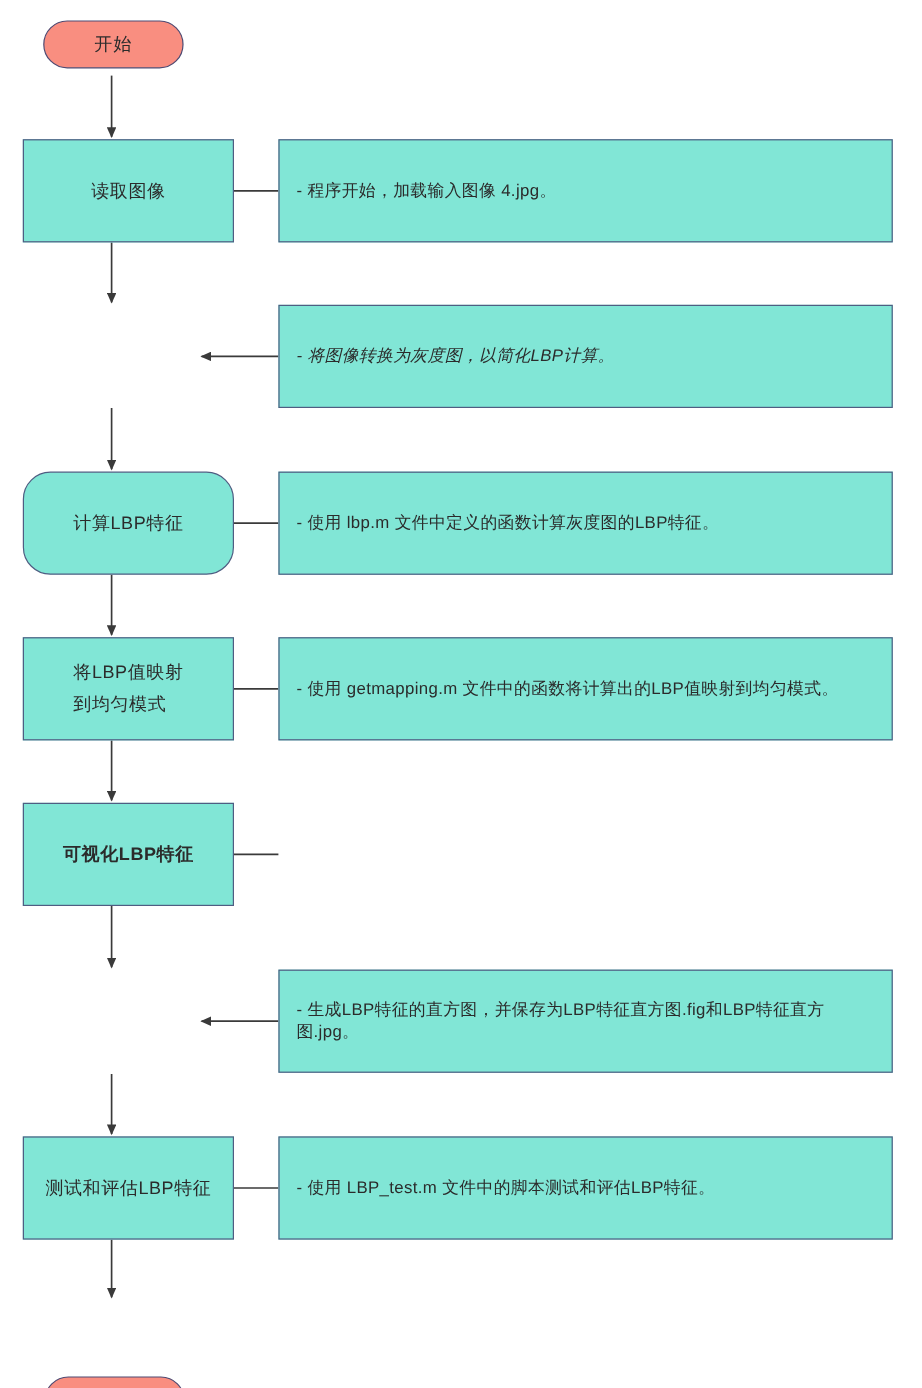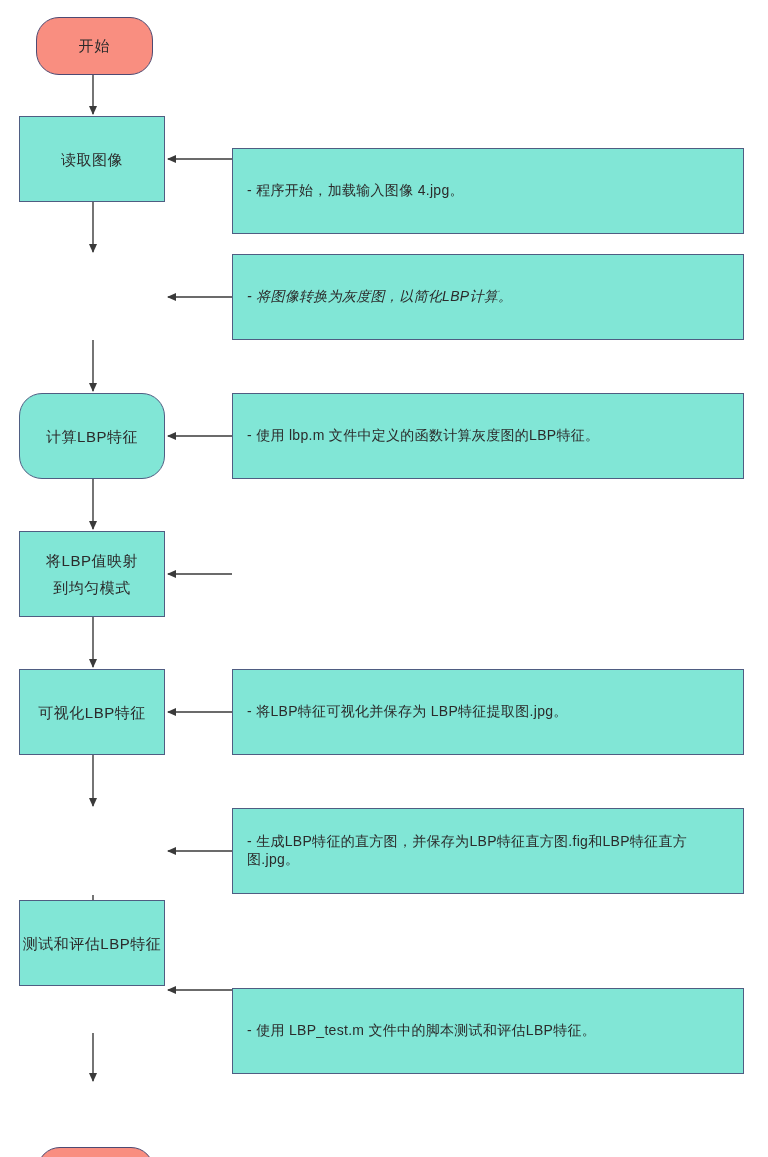--- a/index.html
+++ b/index.html
@@ -18,43 +18,42 @@
   .connectors {
     position: absolute;
     left: 0;
     top: 0;
     pointer-events: none;
   }
   .terminal {
     position: absolute;
     box-sizing: border-box;
     width: 117px;
-    height: 58px;
+    height: 40px;
     background: #F98E80;
     border: 1.5px solid #4E4A72;
     border-radius: 23px;
     display: flex;
     align-items: center;
     justify-content: center;
     font-size: 15px;
     color: #2b2b2b;
     letter-spacing: 1px;
   }
   .process {
     position: absolute;
     box-sizing: border-box;
     left: 19px;
-    width: 146px;
+    width: 176px;
     height: 86px;
     background: #81E6D6;
     border: 1.5px solid #4F5D82;
     display: flex;
     align-items: center;
     justify-content: center;
-    text-align: center;
     font-size: 15px;
     line-height: 1.8;
     color: #2b2b2b;
     white-space: pre-line;
     letter-spacing: 0.5px;
   }
   .note {
     position: absolute;
     box-sizing: border-box;
     left: 232px;
@@ -101,35 +100,35 @@
       <line x1="232" y1="851" x2="168" y2="851" marker-end="url(#arrow)"></line>
       <line x1="232" y1="990" x2="168" y2="990" marker-end="url(#arrow)"></line>
     </g>
   </svg>
 
   <div class="terminal" style="left:36px; top:17px;">
     <span>开始</span>
   </div>
 
   <div class="process" style="top:116px;">读取图像</div>
-  <div class="note" style="top:116px;margin-top:32px;">- 程序开始，加载输入图像 4.jpg。</div>
+  <div class="note" style="top:116px;">- 程序开始，加载输入图像 4.jpg。</div>
 
   <div class="note" style="top:254px;font-style:italic;">- 将图像转换为灰度图，以简化LBP计算。</div>
 
   <div class="process" style="top:393px;border-radius:23px;">计算LBP特征</div>
   <div class="note" style="top:393px;">- 使用 lbp.m 文件中定义的函数计算灰度图的LBP特征。</div>
 
   <div class="process" style="top:531px;">将LBP值映射
 到均匀模式</div>
+  <div class="note" style="top:531px;">- 使用 getmapping.m 文件中的函数将计算出的LBP值映射到均匀模式。</div>
 
-  <div class="process" style="top:669px;">可视化LBP特征</div>
-  <div class="note" style="top:669px;">- 将LBP特征可视化并保存为 LBP特征提取图.jpg。</div>
+  <div class="process" style="top:669px;font-weight:bold;">可视化LBP特征</div>
 
   <div class="note" style="top:808px;">- 生成LBP特征的直方图，并保存为LBP特征直方图.fig和LBP特征直方图.jpg。</div>
 
-  <div class="process" style="top:900px;">测试和评估LBP特征</div>
-  <div class="note" style="top:947px;margin-top:41px;">- 使用 LBP_test.m 文件中的脚本测试和评估LBP特征。</div>
+  <div class="process" style="top:947px;">测试和评估LBP特征</div>
+  <div class="note" style="top:947px;">- 使用 LBP_test.m 文件中的脚本测试和评估LBP特征。</div>
 
   <div class="terminal" style="left:37px; top:1147px;">
     <span>结束</span>
   </div>
 
 </div>
 
 </body></html>

